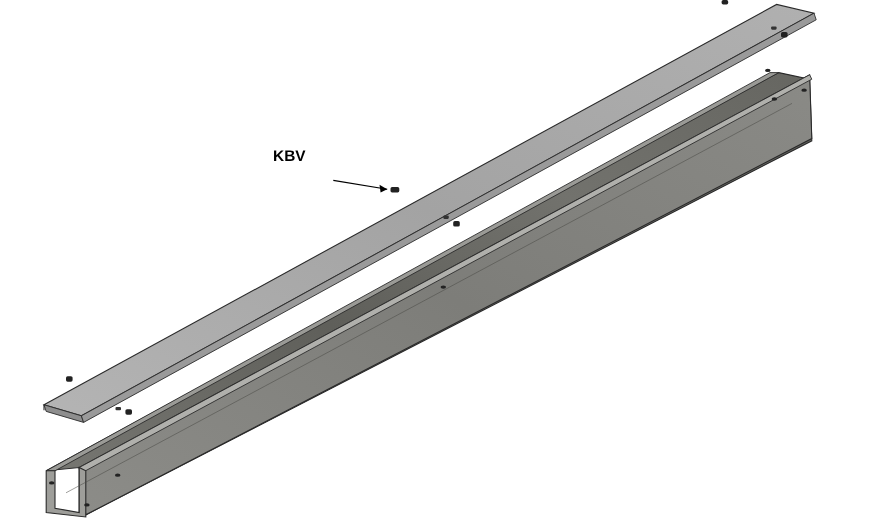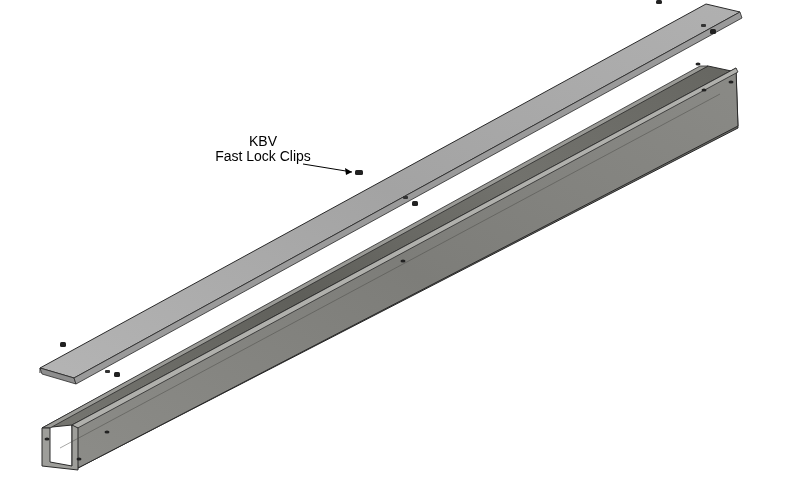--- a/index.html
+++ b/index.html
@@ -1,16 +1,16 @@
 <!DOCTYPE html>
 <html><head>
 <meta charset="utf-8">
 <style>
   html, body { margin: 0; padding: 0; background: #ffffff; }
-  .canvas { position: relative; width: 800px; height: 481px; overflow: hidden; background: #ffffff; }
+  .canvas { position: relative; width: 800px; height: 481px; overflow: hidden; background: #ffffff; font-weight: bold; }
   svg { position: absolute; left: 0; top: 0; }
   .label { position: absolute; font-family: "Liberation Sans", sans-serif; font-size: 14px; color: #000; text-align: center; line-height: 16px; }
   .label-title { left: 218px; top: 133px; width: 90px; }
   .label-sub { left: 188px; top: 148px; width: 150px; }
 </style>
 </head>
 <body>
 
 <div class="canvas">
   <svg width="800" height="481" viewBox="0 0 800 481">
@@ -93,14 +93,13 @@
         </g>
     </g>
 
     <g>
       <line x1="303" y1="164" x2="352" y2="172" stroke="#000" stroke-width="1"></line>
       <polygon points="352,172 345,168 346,175" fill="#000"></polygon>
     </g>
   </svg>
 
   <div class="label label-title">KBV</div>
-  <div class="label label-sub">Fast Lock Clips</div>
 </div>
 
 </body></html>

